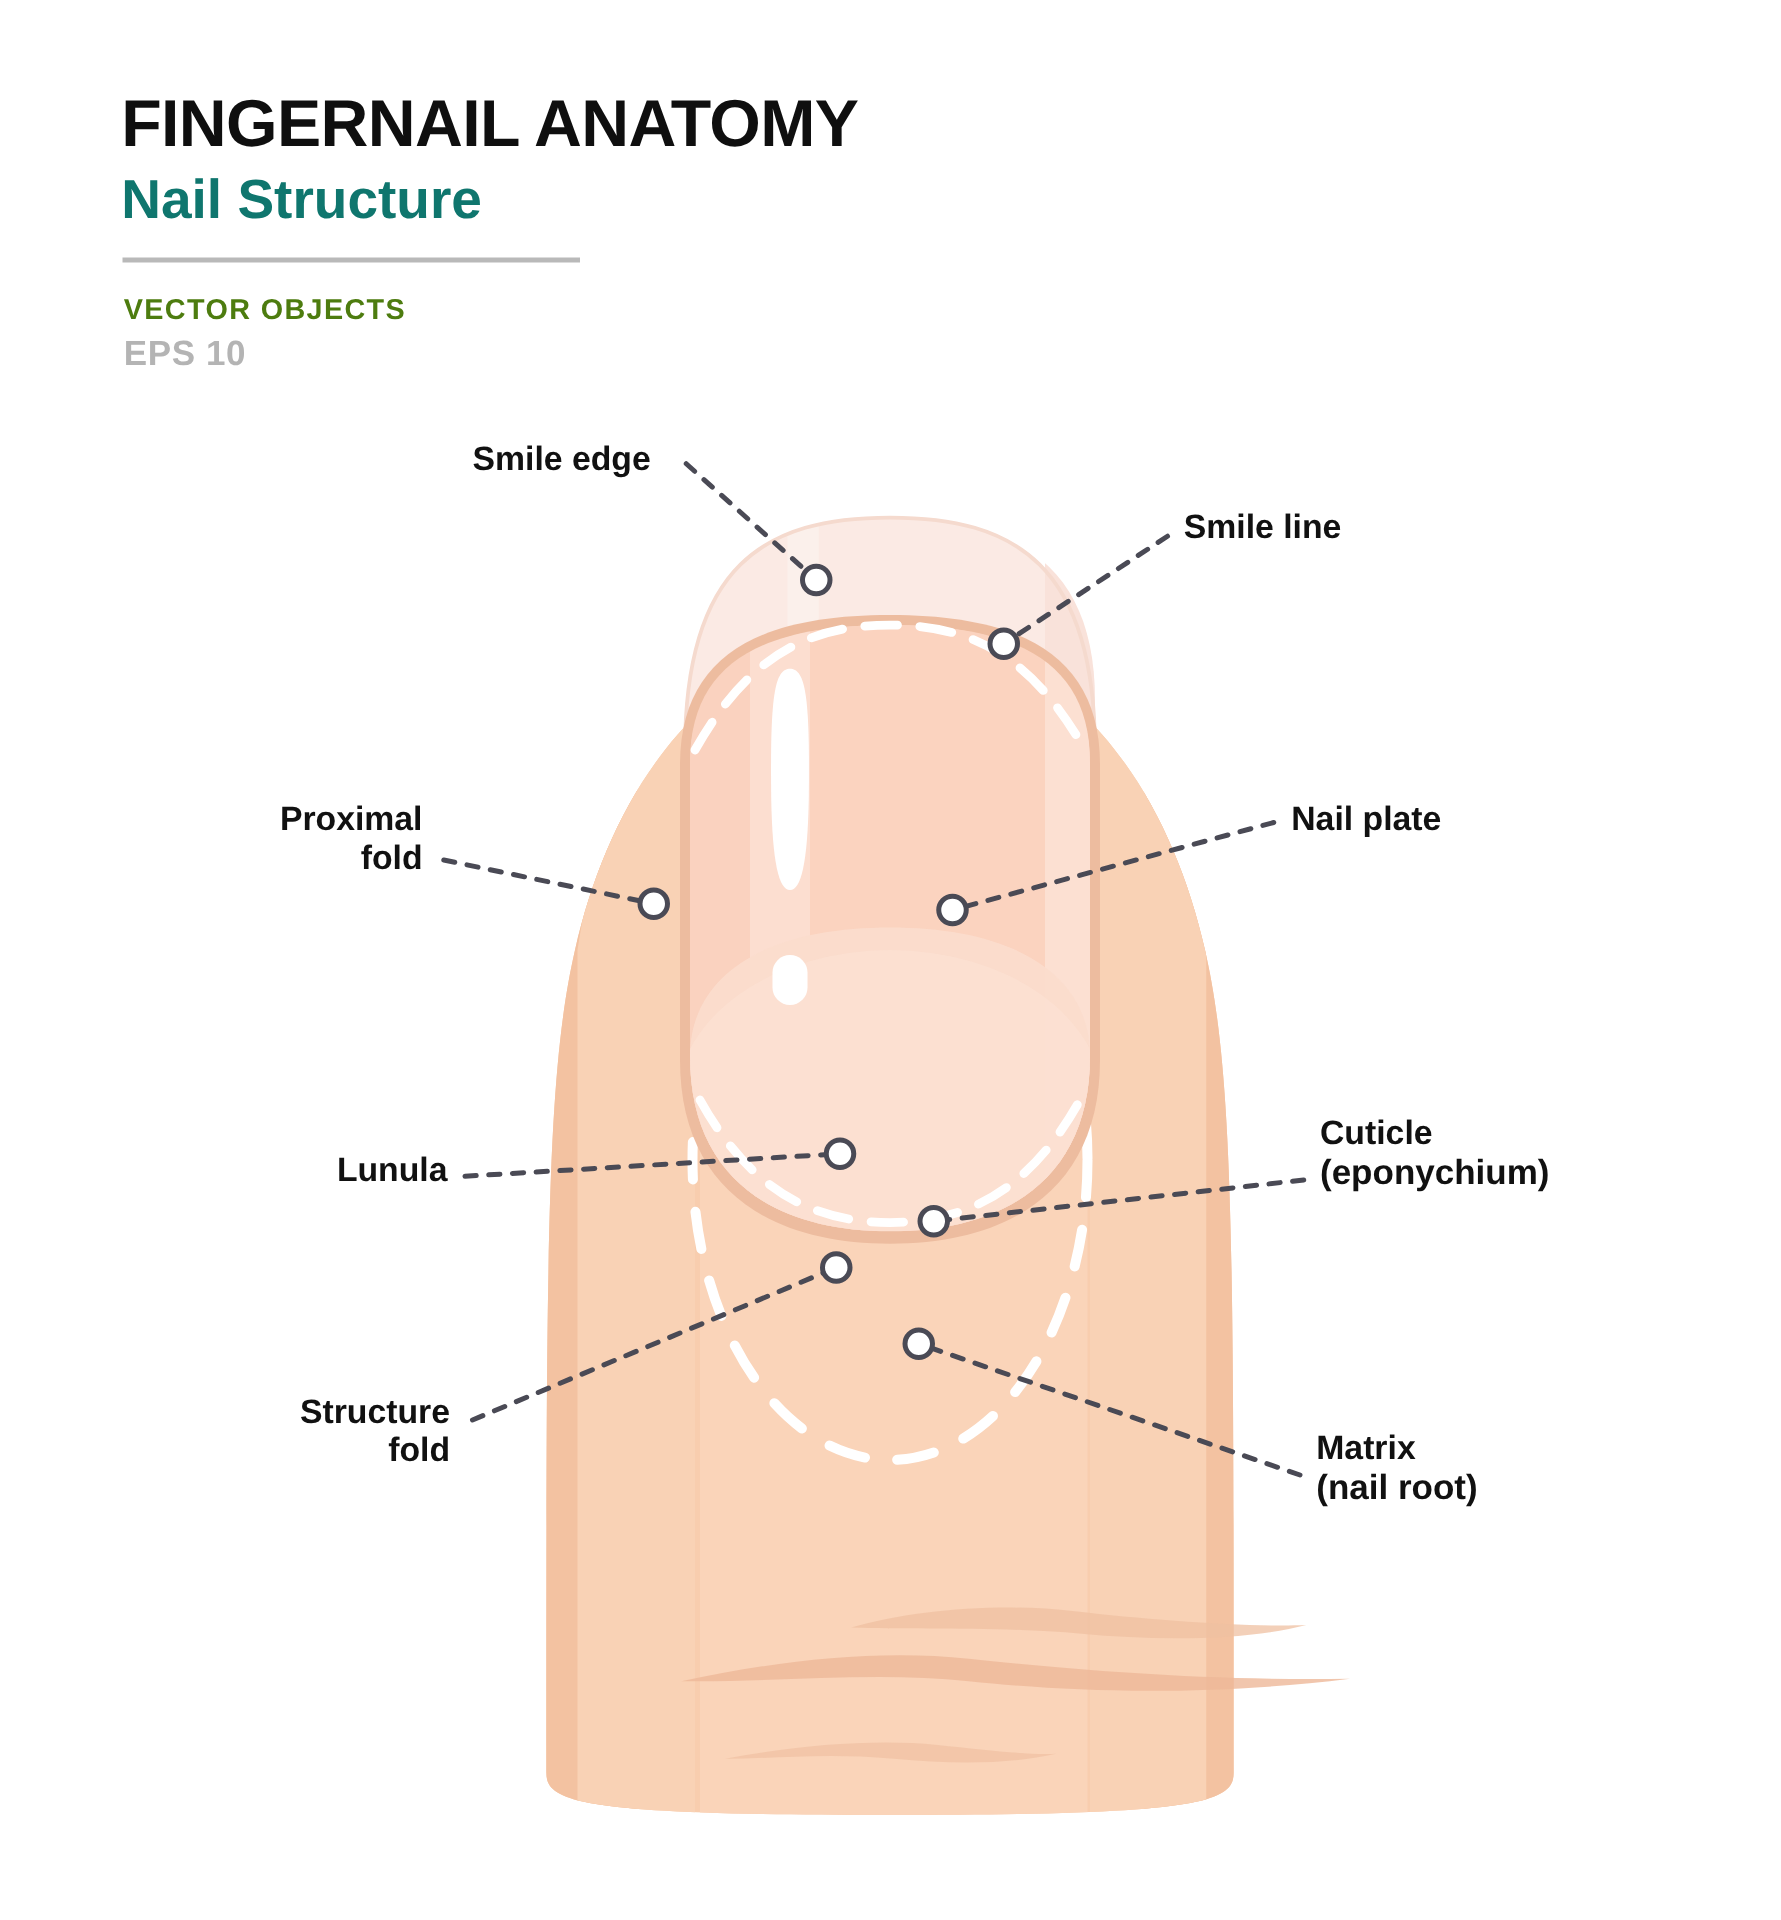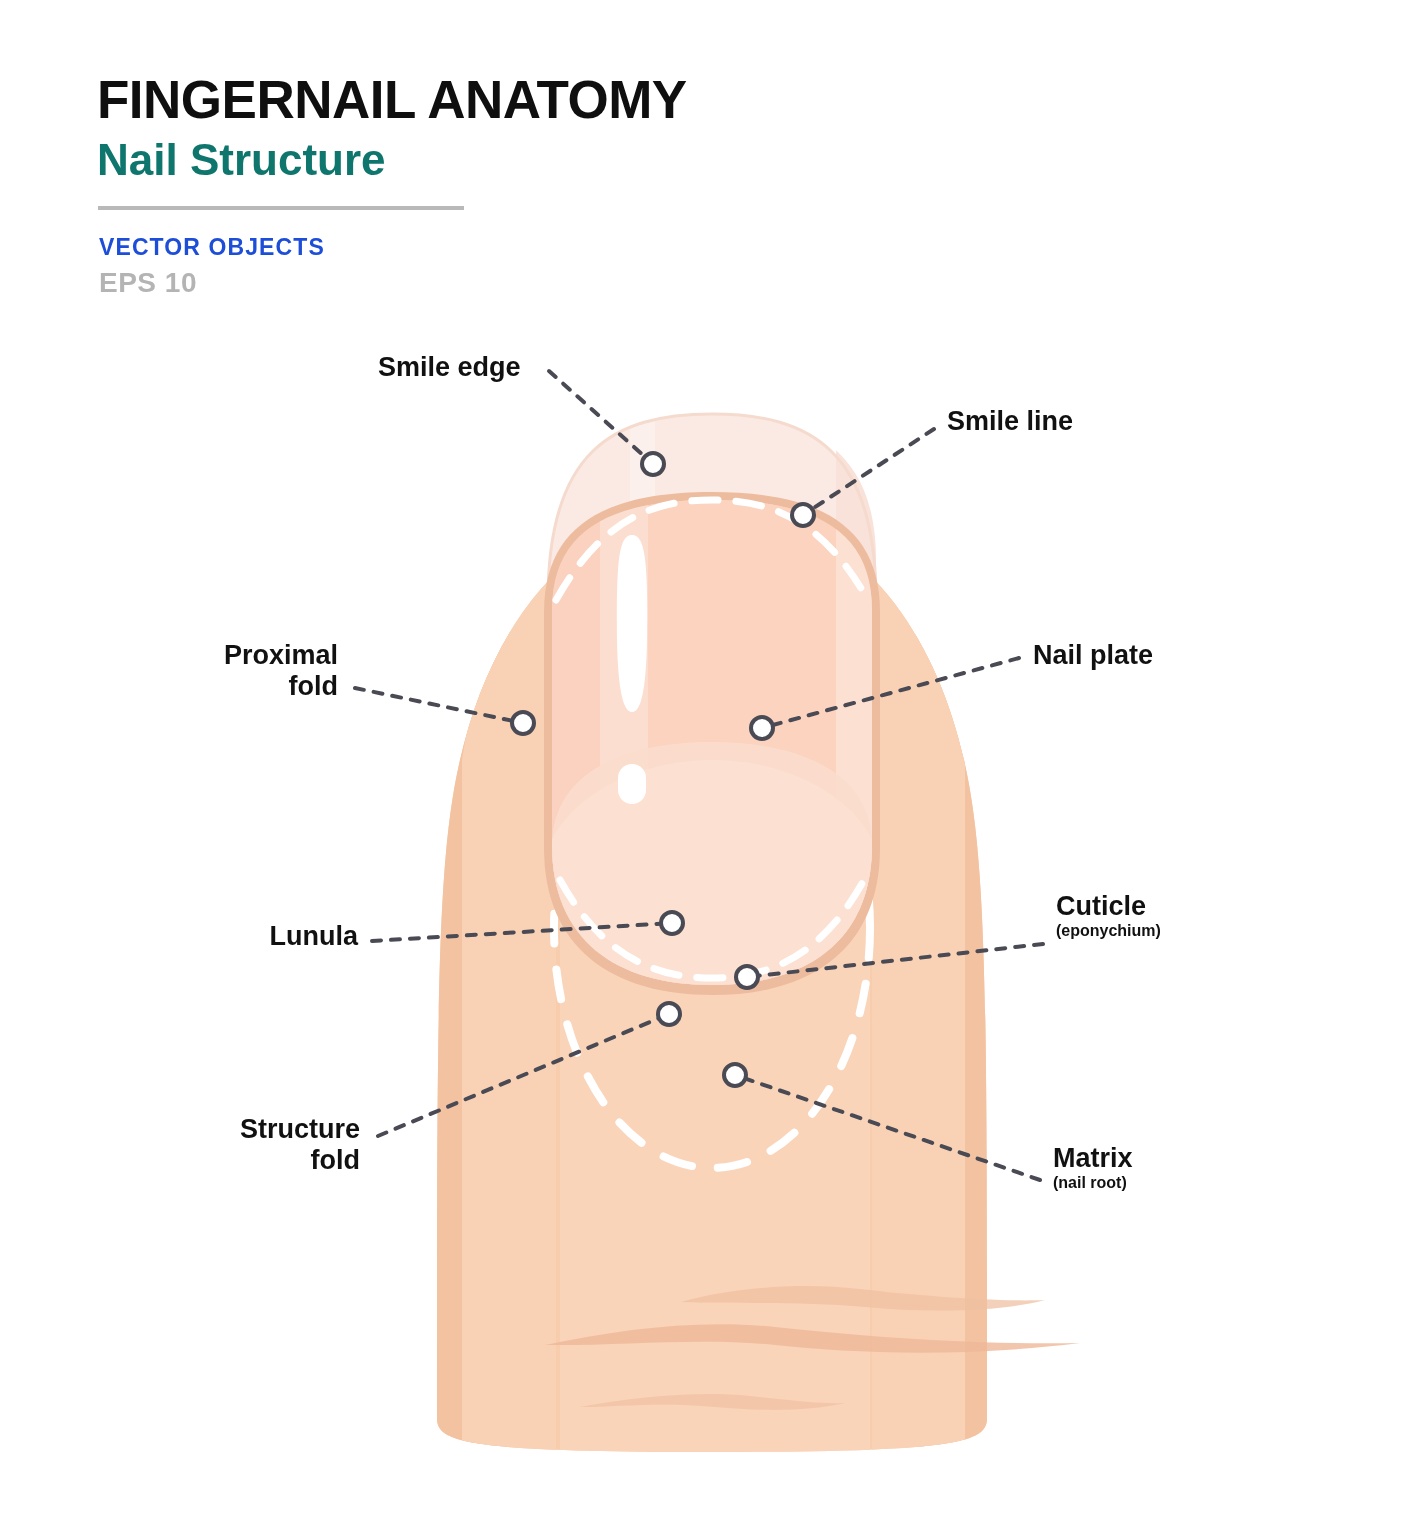--- a/index.html
+++ b/index.html
@@ -87,21 +87,21 @@
     position: absolute;
     font-size: 27px;
     font-weight: bold;
     color: #111111;
     line-height: 1.13;
     white-space: nowrap;
   }
   .callout.right-aligned { text-align: right; }
   .callout .sub {
     display: block;
-    font-size: 16px;
+    font-size: 28px;
     font-weight: bold;
     color: #111111;
   }
 
   #lbl-free-edge   { left: 378px;  top: 352px; }
   #lbl-smile-line  { left: 947px;  top: 406px; }
   #lbl-lateral-fold{ left: 18px;   top: 640px; width: 320px; }
   #lbl-nail-plate  { left: 1033px; top: 640px; }
   #lbl-lunula      { left: 38px;   top: 921px; width: 320px; }
   #lbl-cuticle     { left: 1056px; top: 891px; }
@@ -110,21 +110,21 @@
 </style>
 </head>
 <body>
 
 <div id="stage">
 
   <div id="header">
     <h1 id="title-main">FINGERNAIL ANATOMY</h1>
     <h2 id="title-sub" style="color: #0f766e;">Nail Structure</h2>
     <div id="title-divider" style="background: rgb(185, 185, 185);"></div>
-    <div id="vector-objects" style="color: #1d4ed8;">VECTOR OBJECTS</div>
+    <div id="vector-objects" style="color: #4d7c0f;">VECTOR OBJECTS</div>
     <div id="eps-version" style="color: rgb(180, 180, 180);">EPS 10</div>
   </div>
 
   <svg id="artwork" viewBox="0 0 1425 1536" width="1425" height="1536" xmlns="http://www.w3.org/2000/svg">
     <defs>
       <clipPath id="clip-finger">
         <path d="M 437,1418
                  C 437,1000 437,860 460,760
                  C 490,628 570,512 712,505
                  C 854,512 934,628 964,760

